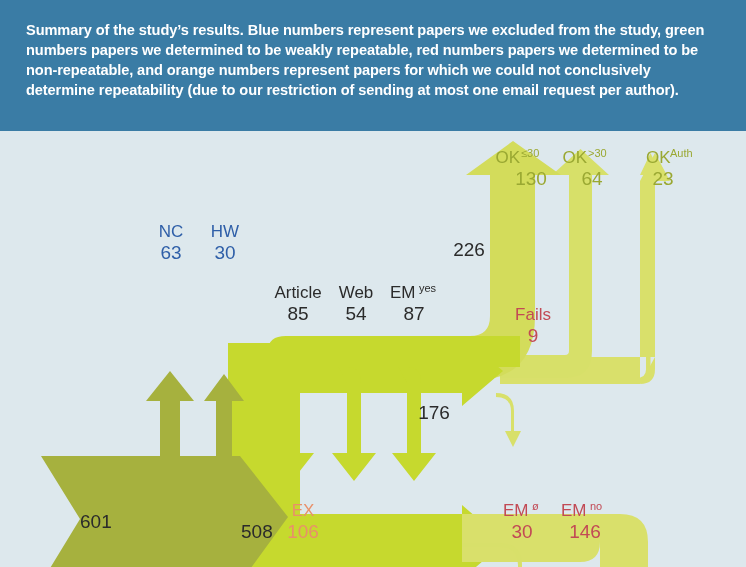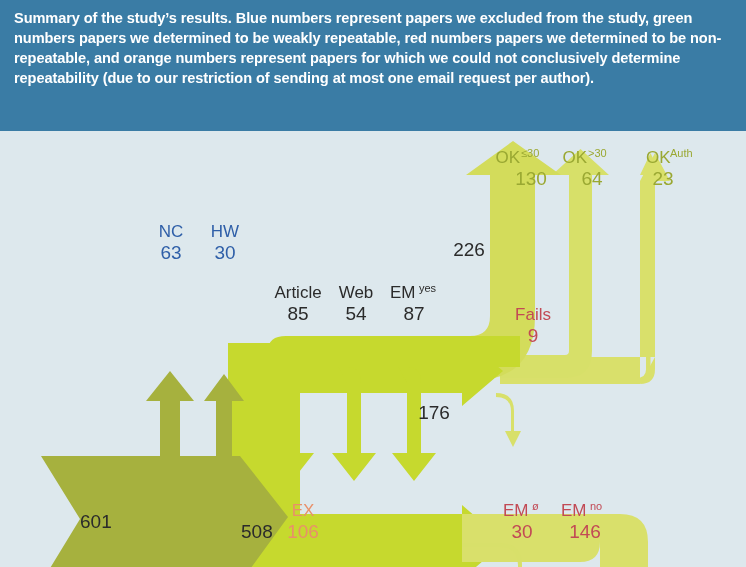--- a/index.html
+++ b/index.html
@@ -16,21 +16,21 @@
     background:#3a7ca5;
     box-sizing:border-box;
     padding:9px 14px 0 14px;
   }
   #caption-text{
     color:#ffffff;
     font-size:14.6px;
     font-weight:bold;
     line-height:1.36;
     letter-spacing:-0.1px;
-    margin:0;
+    margin:12px;
   }
   #diagram-area{
     position:absolute;left:0;top:131px;width:746px;height:436px;
     background:#dde8ed;
   }
   svg#flow-svg{display:block;}
   .lbl{font-family:"Liberation Sans", sans-serif;}
   .lbl-name{font-size:17px;}
   .lbl-num{font-size:19px;}
   .lbl-sup{font-size:11px;}

